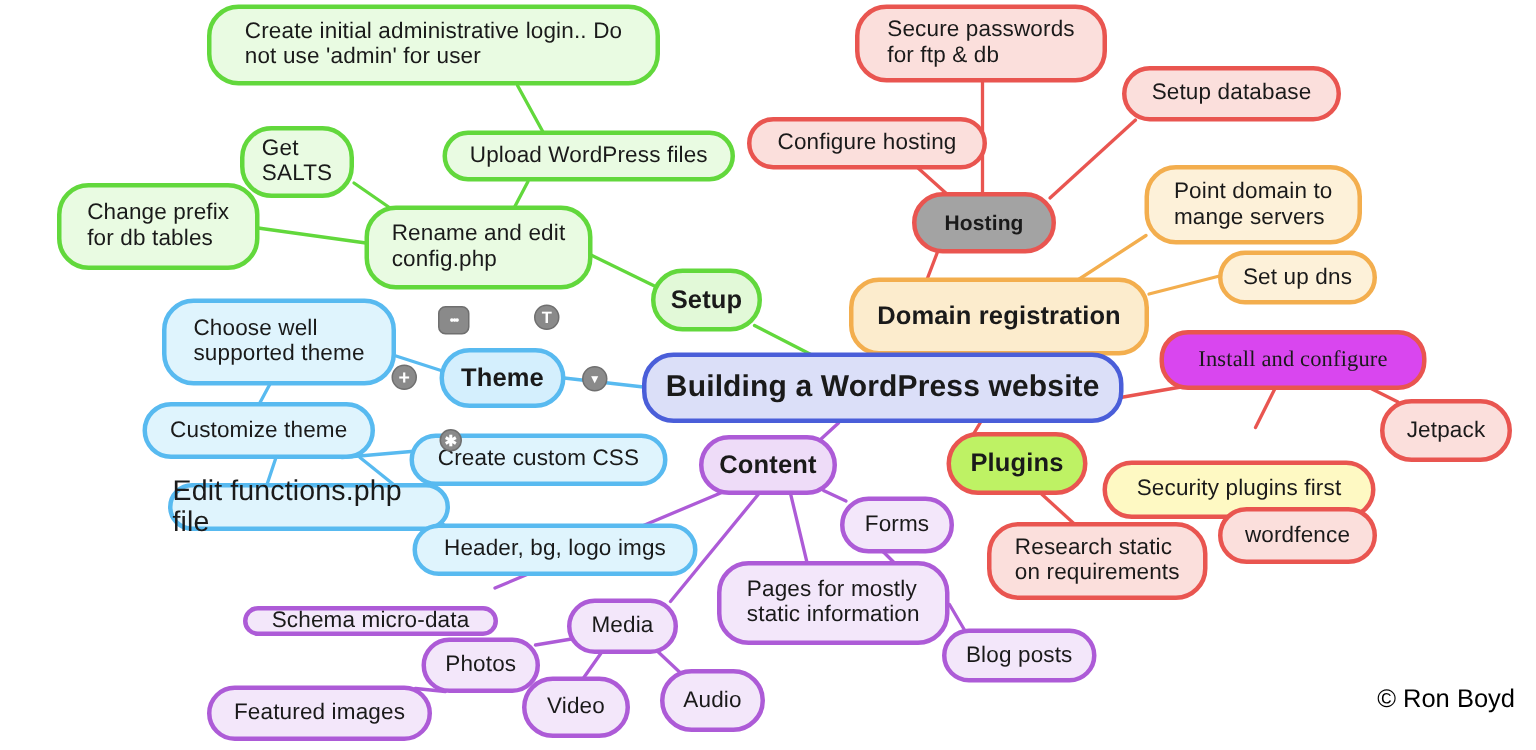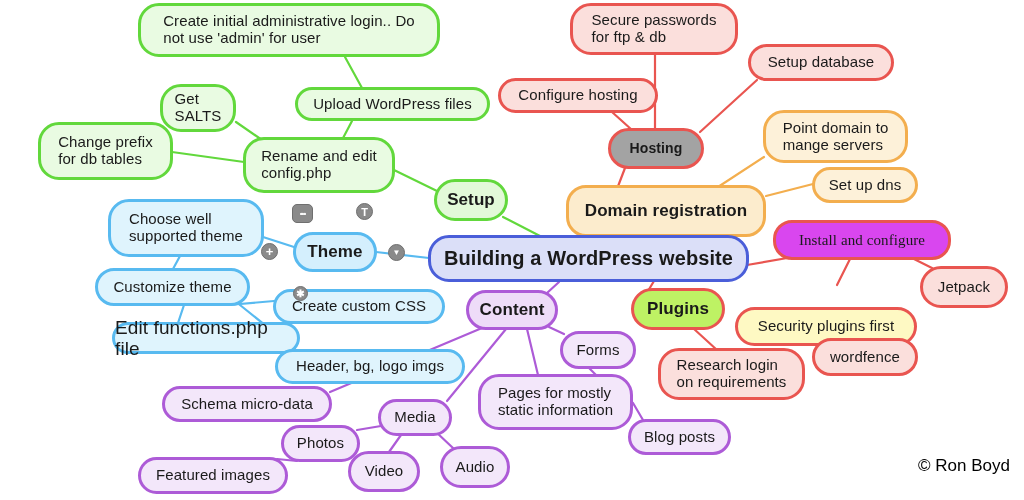--- a/index.html
+++ b/index.html
@@ -84,29 +84,29 @@
       <div class="node bold" style="left: 608px; top: 128px; width: 96px; height: 41px; font-size: 14px; background: #a3a3a3; border: 3px solid rgb(233, 85, 80); border-radius: 20.5px;">Hosting</div>
       <div class="node" style="left: 763px; top: 110px; width: 145px; height: 53px; font-size: 15px; background: rgb(253, 241, 217); border: 3px solid rgb(243, 174, 78); border-radius: 21px;">Point domain to
 mange servers</div>
       <div class="node" style="left: 812px; top: 167px; width: 106px; height: 36px; font-size: 15px; background: rgb(253, 241, 217); border: 3px solid rgb(243, 174, 78); border-radius: 18px;">Set up dns</div>
       <div class="node bold" style="left: 566px; top: 185px; width: 200px; height: 52px; font-size: 17px; background: rgb(252, 236, 205); border: 3px solid rgb(243, 174, 78); border-radius: 20px;">Domain registration</div>
       <div class="node bold" style="left: 428px; top: 235px; width: 321px; height: 47px; font-size: 20px; background: rgb(219, 223, 248); border: 3.5px solid rgb(74, 94, 217); border-radius: 21px;">Building a WordPress website</div>
       <div class="node" style="left: 773px; top: 220px; width: 178px; height: 40px; font-size: 15px; background: #d946ef; border: 3px solid rgb(233, 85, 80); border-radius: 19px; font-family: Liberation Serif, serif;">Install and configure</div>
       <div class="node" style="left: 920px; top: 266px; width: 88px; height: 42px; font-size: 15px; background: rgb(251, 223, 220); border: 3px solid rgb(233, 85, 80); border-radius: 21px;">Jetpack</div>
       <div class="node" style="left: 735px; top: 283px; width: 182px; height: 39px; font-size: 15px; background: #fef9c3; border: 3px solid rgb(233, 85, 80); border-radius: 19.5px; margin-top: 24px;">Security plugins first</div>
       <div class="node" style="left: 812px; top: 338px; width: 106px; height: 38px; font-size: 15px; background: rgb(251, 223, 220); border: 3px solid rgb(233, 85, 80); border-radius: 19px;">wordfence</div>
-      <div class="node" style="left: 658px; top: 348px; width: 147px; height: 52px; font-size: 15px; background: rgb(251, 223, 220); border: 3px solid rgb(233, 85, 80); border-radius: 21px;">Research login
+      <div class="node" style="left: 658px; top: 348px; width: 147px; height: 52px; font-size: 15px; background: rgb(251, 223, 220); border: 3px solid rgb(233, 85, 80); border-radius: 21px;">Research static
 on requirements</div>
       <div class="node bold" style="left: 631px; top: 288px; width: 94px; height: 42px; font-size: 17px; background: #bef264; border: 3px solid rgb(233, 85, 80); border-radius: 21px;">Plugins</div>
       <div class="node bold" style="left: 466px; top: 290px; width: 92px; height: 40px; font-size: 17px; background: rgb(238, 220, 248); border: 3px solid rgb(173, 91, 215); border-radius: 20px;">Content</div>
       <div class="node" style="left: 560px; top: 331px; width: 76px; height: 38px; font-size: 15px; background: rgb(243, 231, 250); border: 3px solid rgb(173, 91, 215); border-radius: 19px;">Forms</div>
       <div class="node" style="left: 478px; top: 374px; width: 155px; height: 56px; font-size: 15px; background: rgb(243, 231, 250); border: 3px solid rgb(173, 91, 215); border-radius: 21px;">Pages for mostly
 static information</div>
       <div class="node" style="left: 628px; top: 419px; width: 103px; height: 36px; font-size: 15px; background: rgb(243, 231, 250); border: 3px solid rgb(173, 91, 215); border-radius: 18px;">Blog posts</div>
-      <div class="node" style="left: 162px; top: 386px; width: 170px; height: 36px; font-size: 15px; background: rgb(243, 231, 250); border: 3px solid rgb(173, 91, 215); border-radius: 18px;">Schema micro-data</div>
+      <div class="node" style="left: 162px; top: 404px; width: 170px; height: 20px; font-size: 15px; background: rgb(243, 231, 250); border: 3px solid rgb(173, 91, 215); border-radius: 18px;">Schema micro-data</div>
       <div class="node" style="left: 378px; top: 399px; width: 74px; height: 37px; font-size: 15px; background: rgb(243, 231, 250); border: 3px solid rgb(173, 91, 215); border-radius: 18.5px;">Media</div>
       <div class="node" style="left: 281px; top: 425px; width: 79px; height: 37px; font-size: 15px; background: rgb(243, 231, 250); border: 3px solid rgb(173, 91, 215); border-radius: 18.5px;">Photos</div>
       <div class="node" style="left: 348px; top: 451px; width: 72px; height: 41px; font-size: 15px; background: rgb(243, 231, 250); border: 3px solid rgb(173, 91, 215); border-radius: 20.5px;">Video</div>
       <div class="node" style="left: 440px; top: 446px; width: 70px; height: 42px; font-size: 15px; background: rgb(243, 231, 250); border: 3px solid rgb(173, 91, 215); border-radius: 21px;">Audio</div>
       <div class="node" style="left: 138px; top: 457px; width: 150px; height: 37px; font-size: 15px; background: rgb(243, 231, 250); border: 3px solid rgb(173, 91, 215); border-radius: 18.5px;">Featured images</div>
       <div class="node bold" style="left: 293px; top: 232px; width: 84px; height: 40px; font-size: 17px; background: rgb(212, 239, 253); border: 3px solid rgb(88, 186, 240); border-radius: 20px;">Theme</div>
       <div class="node" style="left: 108px; top: 199px; width: 156px; height: 58px; font-size: 15px; background: rgb(223, 244, 253); border: 3px solid rgb(88, 186, 240); border-radius: 21px;">Choose well
 supported theme</div>
       <div class="node" style="left: 95px; top: 268px; width: 155px; height: 38px; font-size: 15px; background: rgb(223, 244, 253); border: 3px solid rgb(88, 186, 240); border-radius: 19px;">Customize theme</div>
       <div class="node" style="left: 273px; top: 289px; width: 172px; height: 35px; font-size: 15px; background: rgb(223, 244, 253); border: 3px solid rgb(88, 186, 240); border-radius: 17.5px;">Create custom CSS</div>

